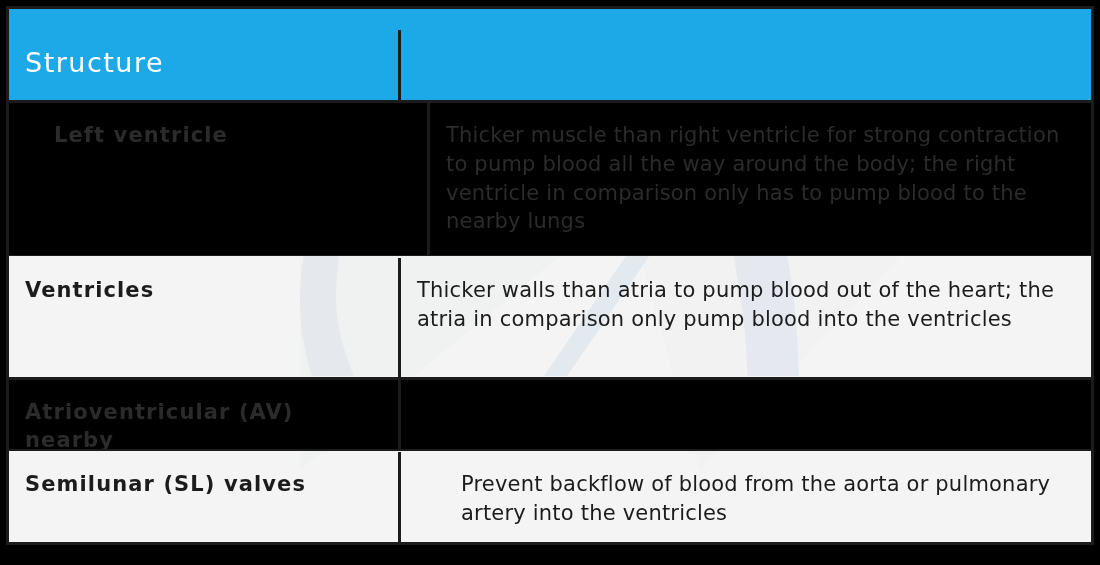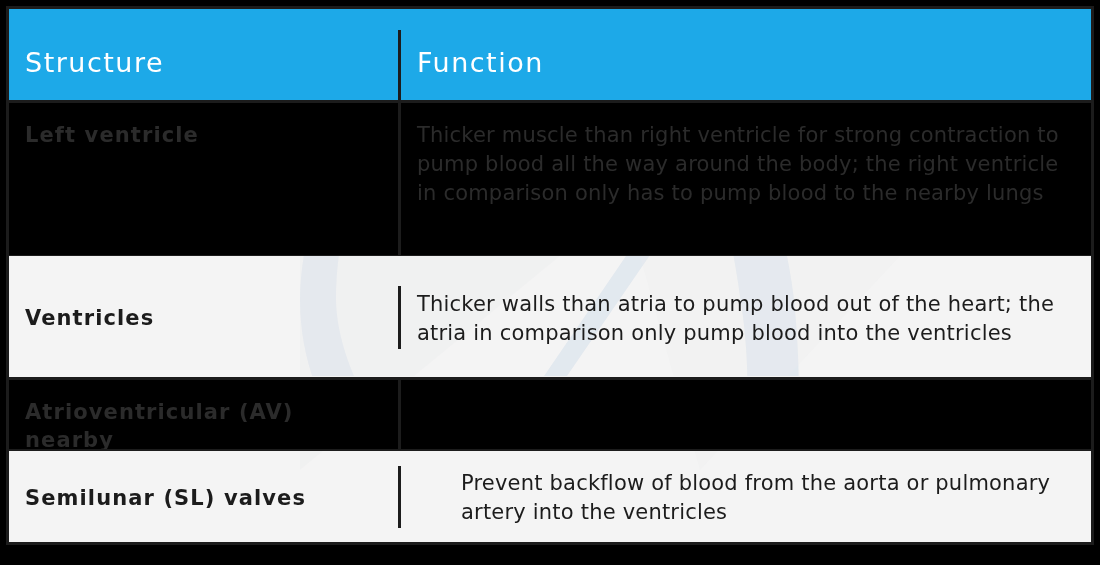--- a/index.html
+++ b/index.html
@@ -91,26 +91,26 @@
     font-weight: 400;
   }
 
   
   .row.dark { background: #000000; }
   .row.dark .cell { background: transparent; }
   .row.dark .struct-text,
   .row.dark .func-text { color: #2b2b2b; }
 
   
-  .row.light { background: #f4f4f4; align-items: center; }
+  .row.light { background: #f4f4f4; }
   .row.light .cell { background: transparent; }
   .row.light .struct-text,
   .row.light .func-text { color: #1c1c1c; }
 
-  .row.r1 { height: 155px; }
+  .row.r1 { height: 155px; padding-left: 29px; }
   .row.r2 { height: 122px; }
   .row.r3 { height: 72px; }
   .row.r4 { height: 90px; gap: 44px; }
 
   .struct-text {
     font-size: 21px;
     font-weight: 700;
     letter-spacing: 1.1px;
     line-height: 1.35;
   }
@@ -165,23 +165,20 @@
                C 732 238, 716 166, 700 130
                Z" fill="#13a7f0"></path>
     </g>
   </svg>
 
   <div class="table">
 
     <div class="row header">
       <div class="cell col-structure">
         <div class="header-text">Structure</div>
-      </div>
-      <div class="cell col-function">
-        <div class="header-text">Function</div>
       </div>
     </div>
 
     <div class="row dark r1">
       <div class="cell col-structure">
         <div class="struct-text">Left ventricle</div>
       </div>
       <div class="cell col-function">
         <div class="func-text">Thicker muscle than right ventricle for strong contraction to pump blood all the way around the body; the right ventricle in comparison only has to pump blood to the nearby lungs</div>
       </div>

